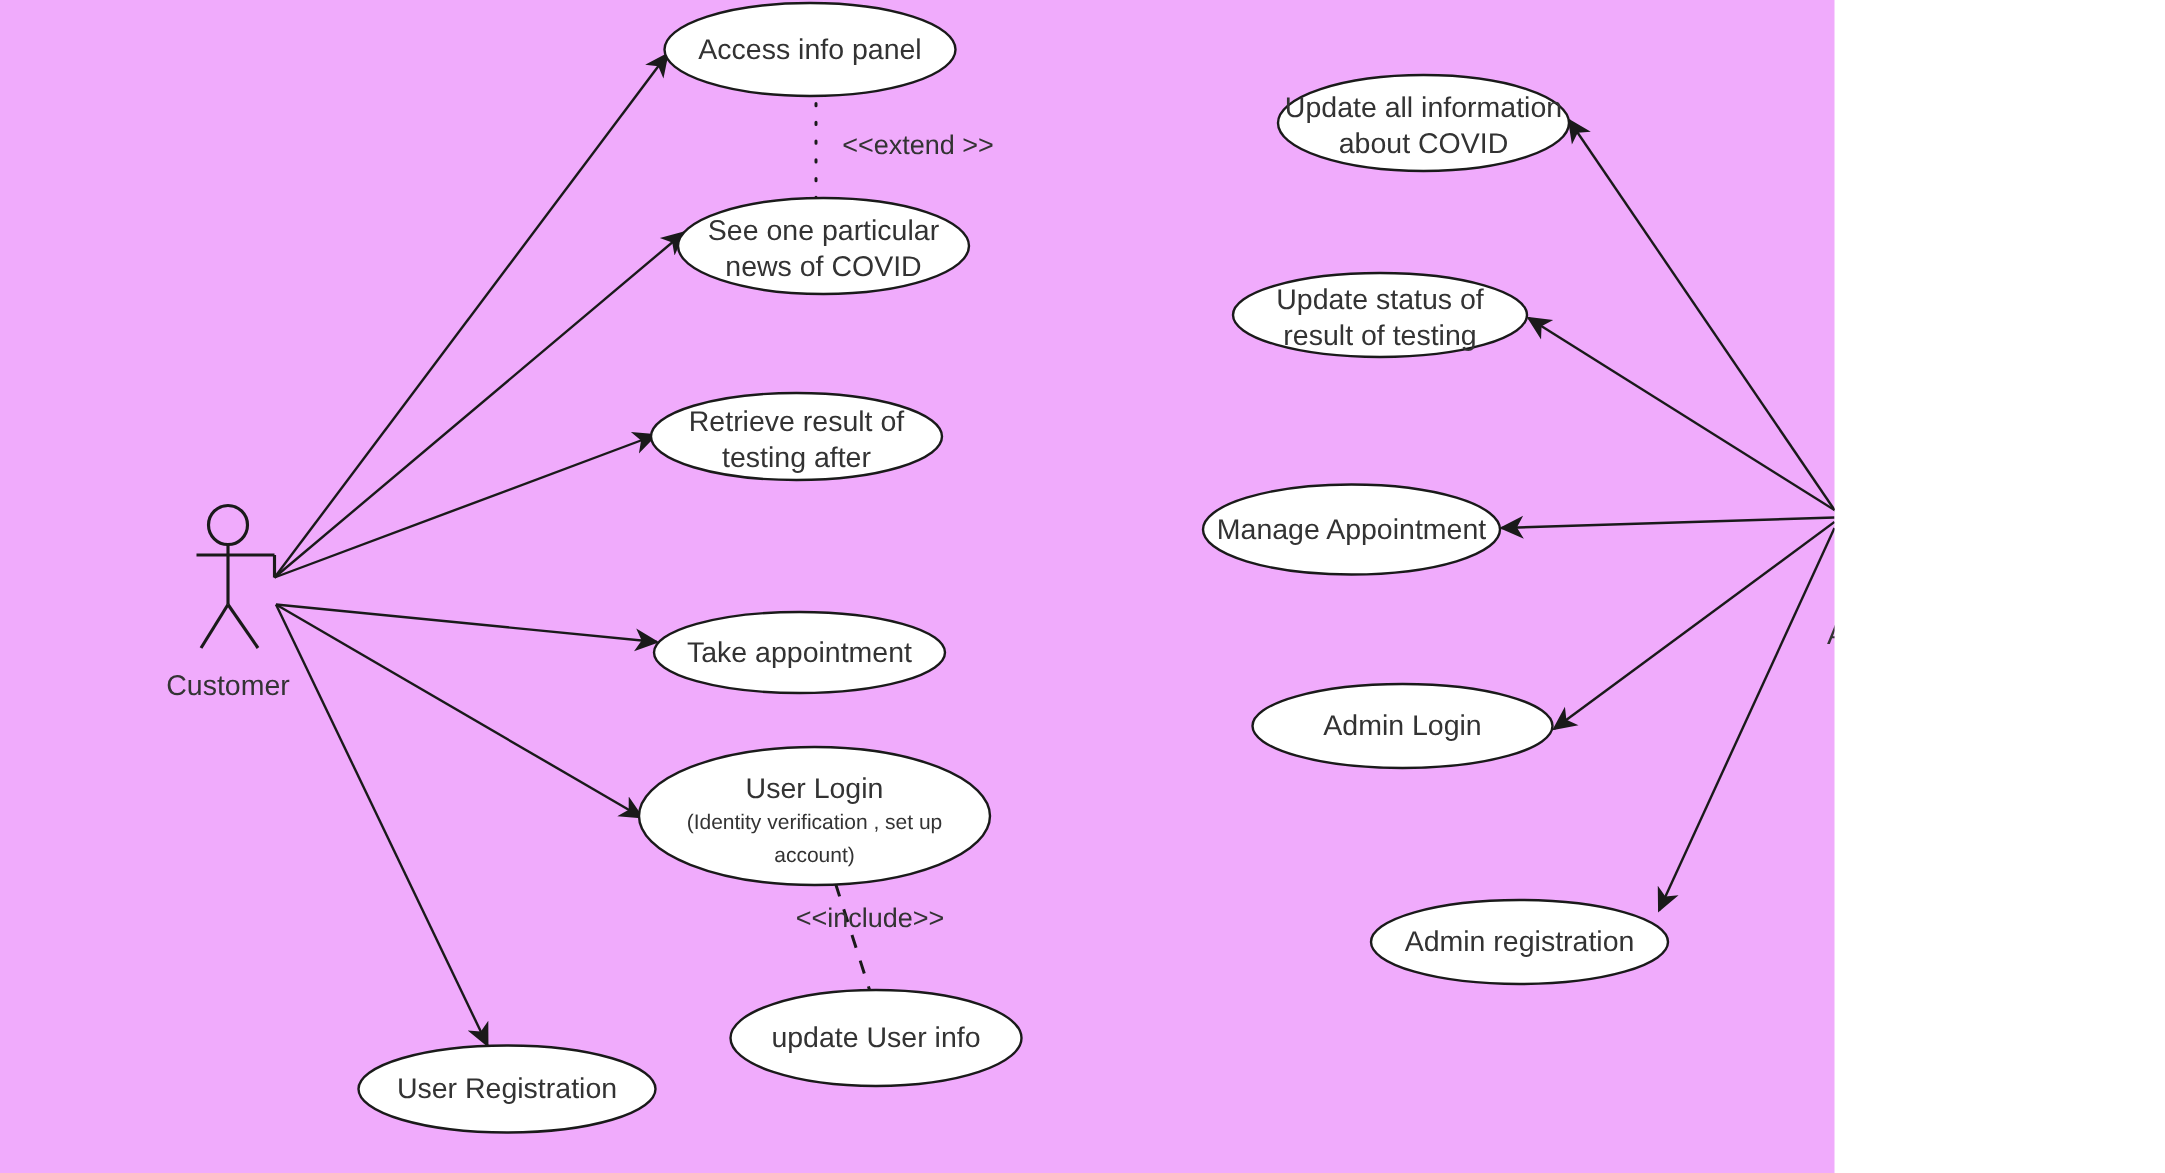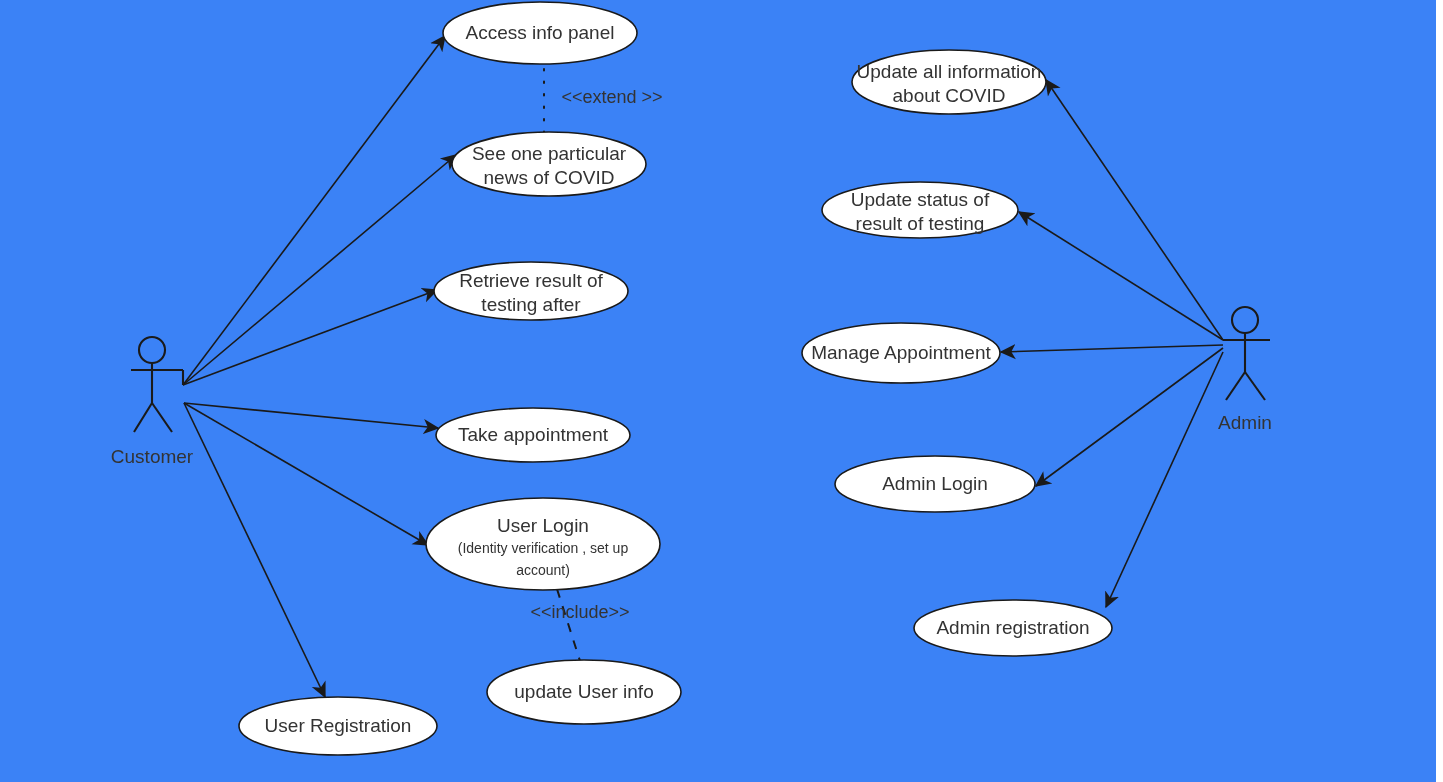--- a/index.html
+++ b/index.html
@@ -6,23 +6,23 @@
   html, body {
     margin: 0;
     padding: 0;
     background: #ffffff;
   }
   body {
     font-family: "Liberation Sans", sans-serif;
   }
   #diagram-root {
     position: relative;
-    width: 1436px;
+    width: 1223px;
     height: 782px;
-    background: #3b82f6;
+    background: #f0abfc;
     overflow: hidden;
   }
   #uml-svg {
     position: absolute;
     top: 0;
     left: 0;
     width: 1443px;
     height: 782px;
   }
   .ellipse-shape {

